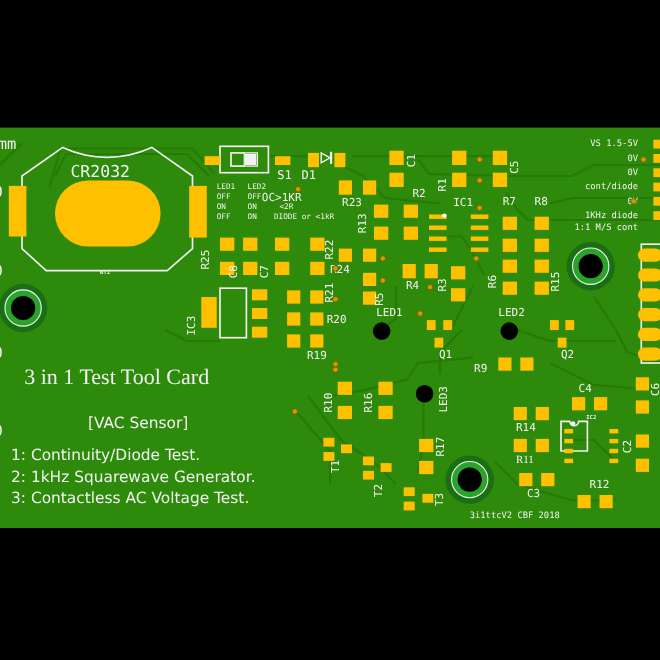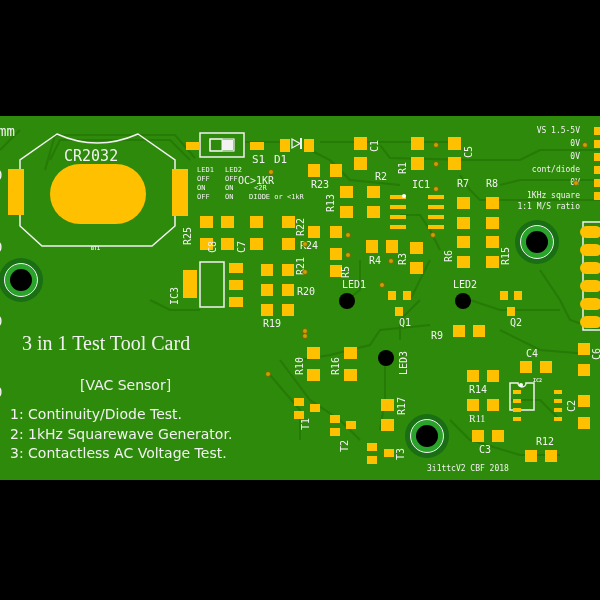--- a/index.html
+++ b/index.html
@@ -102,22 +102,22 @@
 <div class="silk" style="left:254px;top:185px;font-size:7px;">&lt;2R</div>
 <div class="silk" style="left:197px;top:194px;font-size:7px;">OFF</div>
 <div class="silk" style="left:225px;top:194px;font-size:7px;">ON</div>
 <div class="silk" style="left:249px;top:194px;font-size:7px;">DIODE or &lt;1kR</div>
 
 <div class="silk" style="right:20px;top:127px;font-size:8px;">VS 1.5-5V</div>
 <div class="silk" style="right:20px;top:140px;font-size:8px;">0V</div>
 <div class="silk" style="right:20px;top:153px;font-size:8px;">0V</div>
 <div class="silk" style="right:20px;top:166px;font-size:8px;">cont/diode</div>
 <div class="silk" style="right:20px;top:179px;font-size:8px;">0V</div>
-<div class="silk" style="right:20px;top:192px;font-size:8px;">1KHz square</div>
-<div class="silk" style="right:20px;top:203px;font-size:8px;">1:1 M/S ratio</div>
+<div class="silk" style="right:20px;top:192px;font-size:8px;">1KHz diode</div>
+<div class="silk" style="right:20px;top:203px;font-size:8px;">1:1 M/S cont</div>
 
 <div class="pad" style="left:594px;top:127px;width:8px;height:8px;"></div>
 <div class="pad" style="left:594px;top:140px;width:8px;height:8px;"></div>
 <div class="pad" style="left:594px;top:153px;width:8px;height:8px;"></div>
 <div class="pad" style="left:594px;top:166px;width:8px;height:8px;"></div>
 <div class="pad" style="left:594px;top:179px;width:8px;height:8px;"></div>
 <div class="pad" style="left:594px;top:192px;width:8px;height:8px;"></div>
 
 <div class="pad" style="left:580px;top:226px;width:22px;height:12px;border-radius:6px;"></div>
 <div class="pad" style="left:580px;top:244px;width:22px;height:12px;border-radius:6px;"></div>
@@ -259,21 +259,21 @@
 <div class="silk vtext" style="left:341px;top:278px;font-size:10px;">R5</div>
 <div class="silk" style="left:369px;top:256px;font-size:10px;">R4</div>
 <div class="silk vtext" style="left:398px;top:265px;font-size:10px;">R3</div>
 <div class="silk vtext" style="left:444px;top:262px;font-size:10px;">R6</div>
 <div class="silk vtext" style="left:501px;top:265px;font-size:10px;">R15</div>
 <div class="silk vtext" style="left:183px;top:245px;font-size:10px;">R25</div>
 <div class="silk vtext" style="left:208px;top:253px;font-size:10px;">C8</div>
 <div class="silk vtext" style="left:237px;top:253px;font-size:10px;">C7</div>
 <div class="silk vtext" style="left:170px;top:305px;font-size:10px;">IC3</div>
 <div class="silk" style="left:297px;top:287px;font-size:10px;">R20</div>
-<div class="silk" style="left:263px;top:319px;font-size:10px;">R19</div>
+<div class="silk" style="left:279px;top:319px;font-size:10px;">R19</div>
 <div class="silk" style="left:342px;top:280px;font-size:10px;">LED1</div>
 <div class="silk" style="left:453px;top:280px;font-size:10px;">LED2</div>
 <div class="silk" style="left:399px;top:318px;font-size:10px;">Q1</div>
 <div class="silk" style="left:510px;top:318px;font-size:10px;">Q2</div>
 <div class="silk" style="left:431px;top:331px;font-size:10px;">R9</div>
 <div class="silk vtext" style="left:295px;top:375px;font-size:10px;">R10</div>
 <div class="silk vtext" style="left:331px;top:375px;font-size:10px;">R16</div>
 <div class="silk vtext" style="left:399px;top:375px;font-size:10px;">LED3</div>
 <div class="silk vtext" style="left:397px;top:415px;font-size:10px;">R17</div>
 <div class="silk vtext" style="left:301px;top:430px;font-size:10px;">T1</div>

